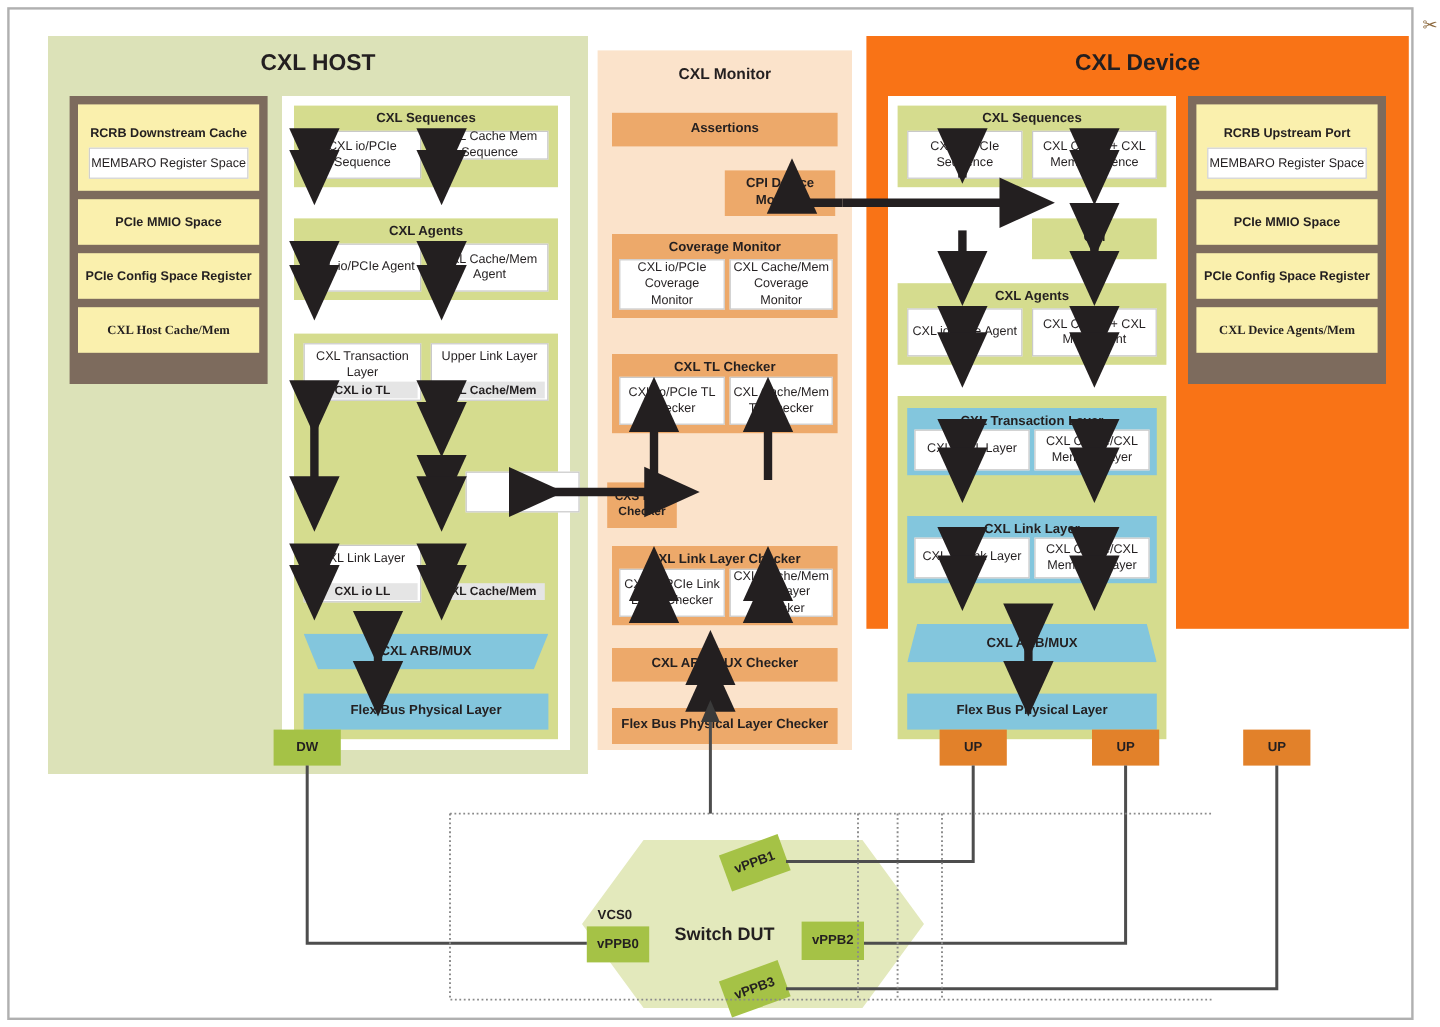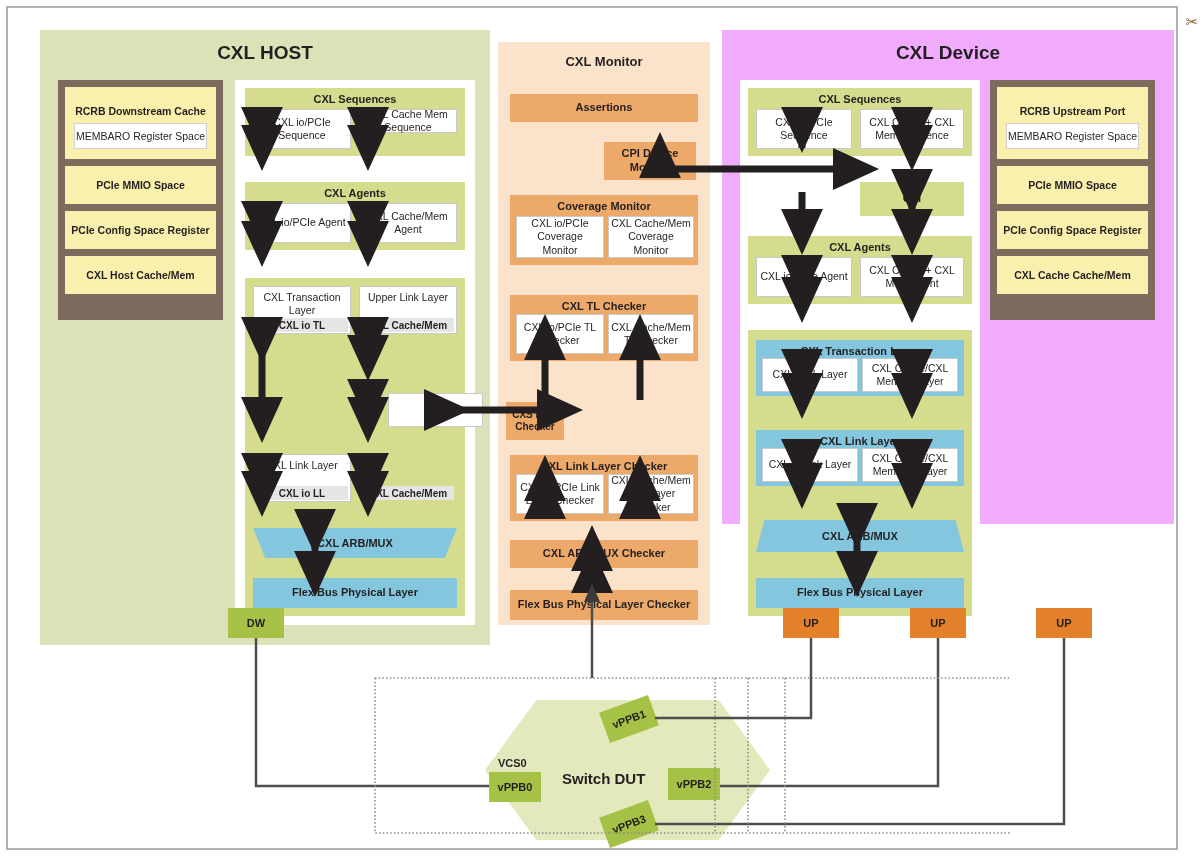--- a/index.html
+++ b/index.html
@@ -20,21 +20,21 @@
 
   .corner-mark {
     position: absolute; right: 2px; top: 14px;
     font-size: 15px; color: #8d6a3f; line-height: 1;
   }
 
   
   .panel { position: absolute; }
   .panel-host   { left: 40px;  top: 30px;  width: 450px; height: 615px; background: #dce2b8; }
   .panel-mon    { left: 498px; top: 42px;  width: 212px; height: 583px; background: #fbe3cb; }
-  .panel-dev    { left: 722px; top: 30px;  width: 452px; height: 494px; background: #f0abfc; }
+  .panel-dev    { left: 722px; top: 30px;  width: 452px; height: 494px; background: #f97316; }
 
   .panel-title {
     position: absolute; left: 0; right: 0;
     text-align: center; font-weight: bold; color: #231f20;
   }
   .title-big { font-size: 19px; top: 12px; }
   .title-mid { font-size: 13px; top: 12px; }
 
   
   .card { position: absolute; background: #ffffff; }
@@ -78,21 +78,21 @@
   
   .regblock {
     position: absolute; background: #7d6b5d; padding: 7px;
   }
   .regrow {
     position: relative; background: #faf0ad; width: 100%;
     display: flex; flex-direction: column; align-items: center;
     justify-content: center; font-size: 10.5px; font-weight: bold;
     color: #231f20; margin-bottom: 7px;
   }
-  .regrow:last-child { margin-bottom: 16px; }
+  .regrow:last-child { margin-bottom: 16px; font-family: Liberation Serif, serif; }
   .reginner {
     background: #fff; border: 1px solid #d0d0d0;
     font-size: 10.5px; font-weight: normal; color: #231f20;
     display: flex; align-items: center; justify-content: center;
   }
 
   
   .trap {
     position: absolute; background: #83c6dd;
     clip-path: polygon(4% 0, 96% 0, 100% 100%, 0 100%);
@@ -223,21 +223,21 @@
   <div class="panel panel-dev">
     <div class="panel-title title-big">CXL Device</div>
 
     <div class="regblock" style="left:268px; top:50px; width:165px; height:240px;">
       <div class="regrow" style="height:72px;">
         <div style="padding-top:8px;">RCRB Upstream Port</div>
         <div class="reginner" style="width:88%; height:26px; margin-top:6px;">MEMBARO Register Space</div>
       </div>
       <div class="regrow" style="height:38px;">PCIe MMIO Space</div>
       <div class="regrow" style="height:38px;">PCIe Config Space Register</div>
-      <div class="regrow" style="height:38px;">CXL Cache Cache/Mem</div>
+      <div class="regrow" style="height:38px;">CXL Device Agents/Mem</div>
     </div>
 
     <div class="card" style="left:18px; top:50px; width:240px; height:545px;"></div>
 
     <div class="grp grp-green" style="left:26px; top:58px; width:224px; height:68px;">
       <div class="grp-label">CXL Sequences</div>
     </div>
     <div class="sub" style="left:34px; top:79px; width:96px; height:40px;">CXL io/PCIe Sequence</div>
     <div class="sub" style="left:138px; top:79px; width:104px; height:40px;">CXL Cache + CXL Mem Sequence</div>
 

